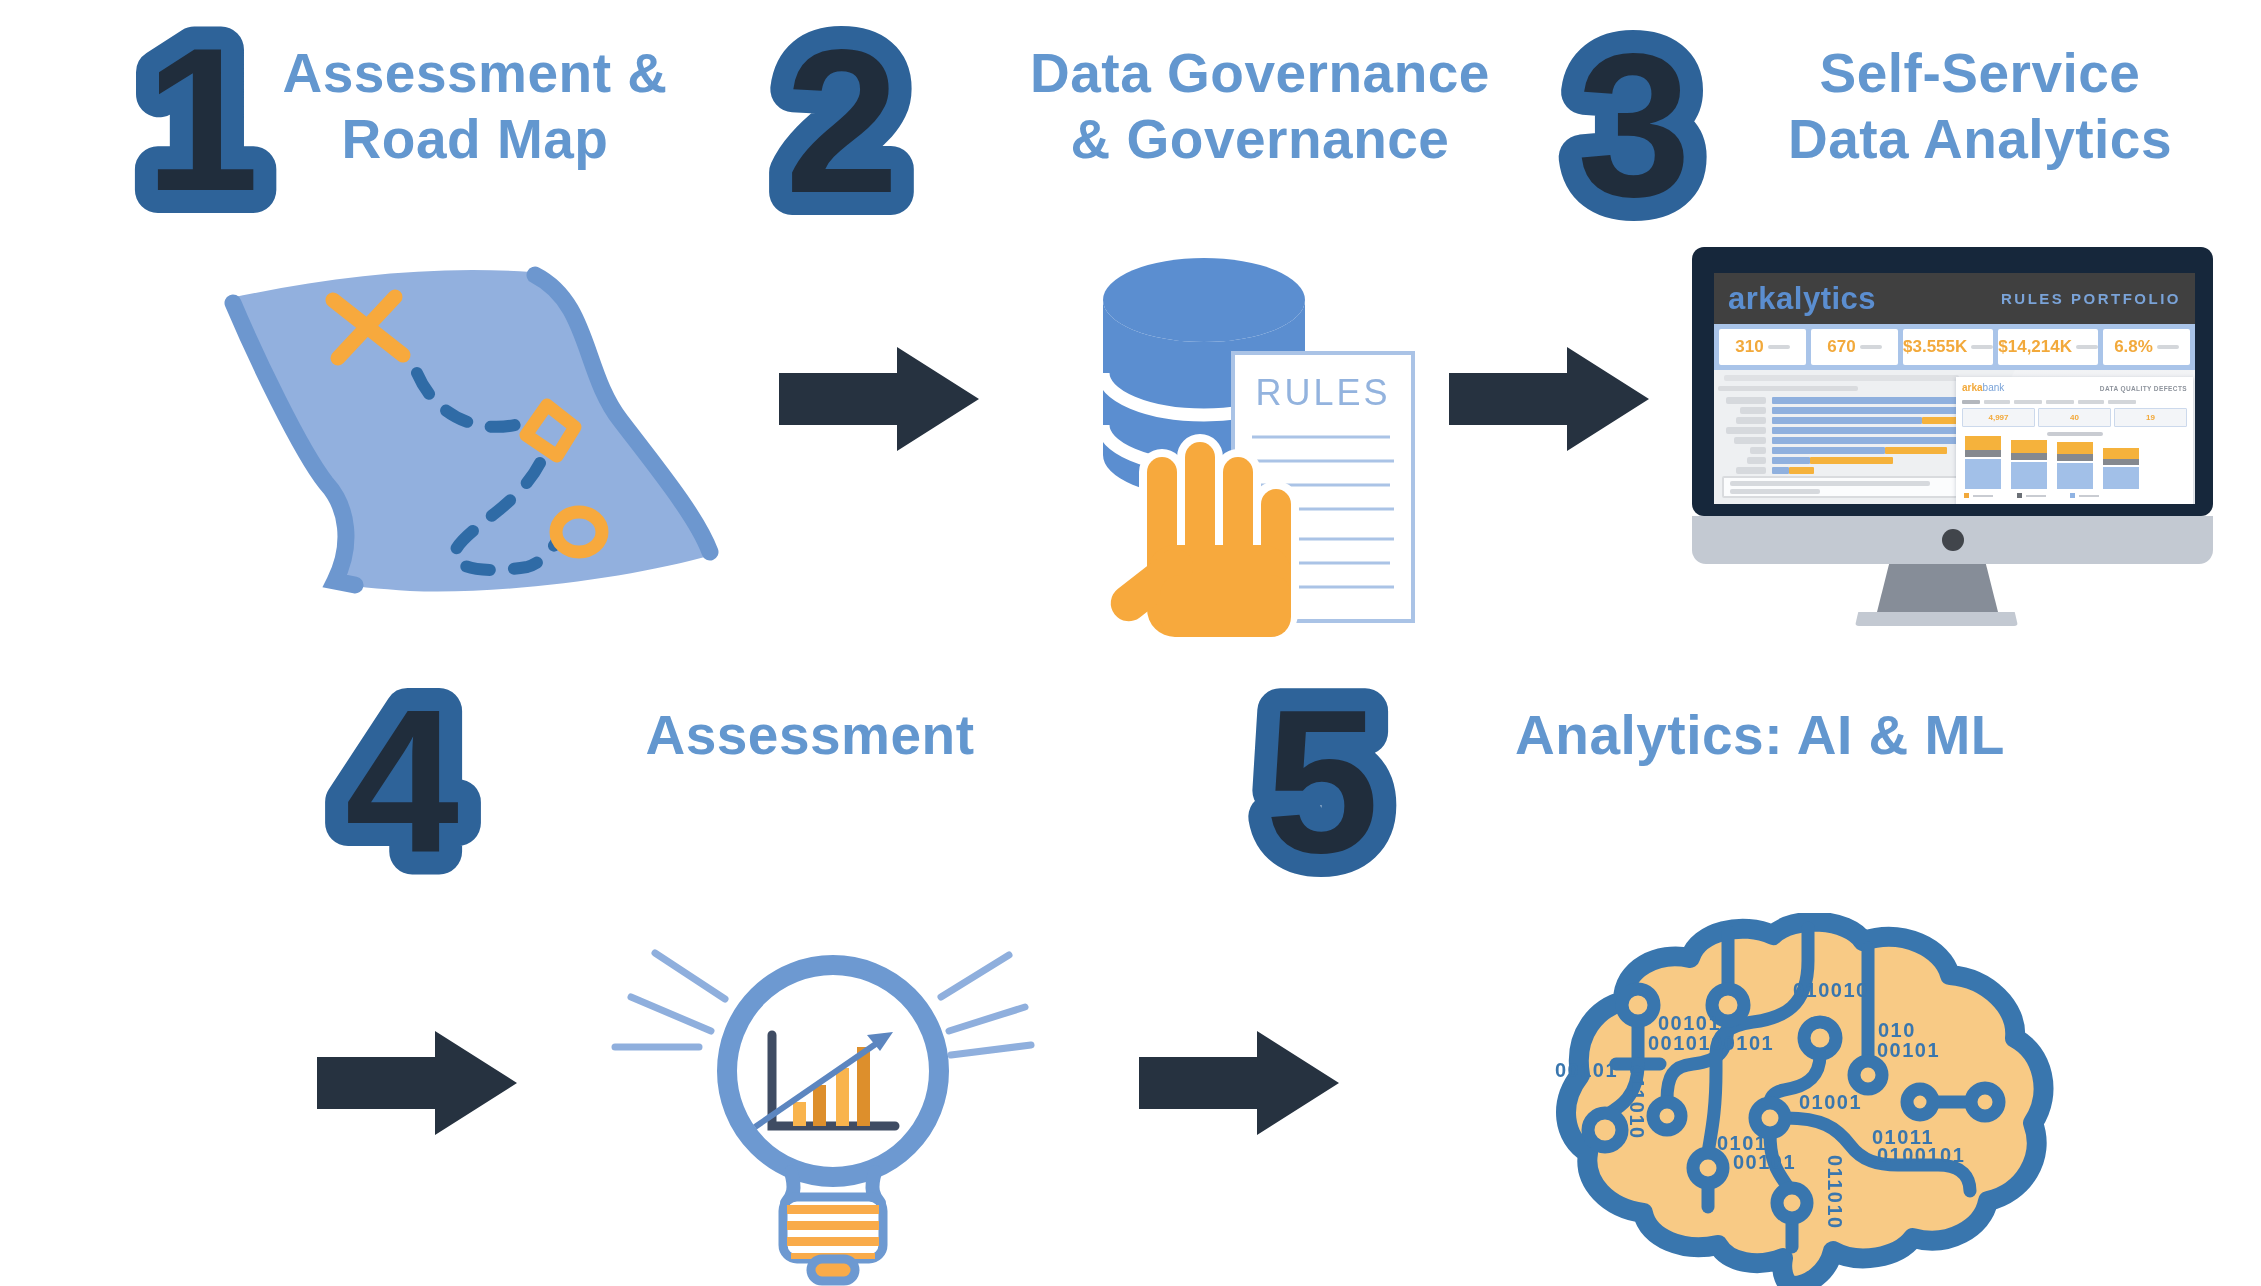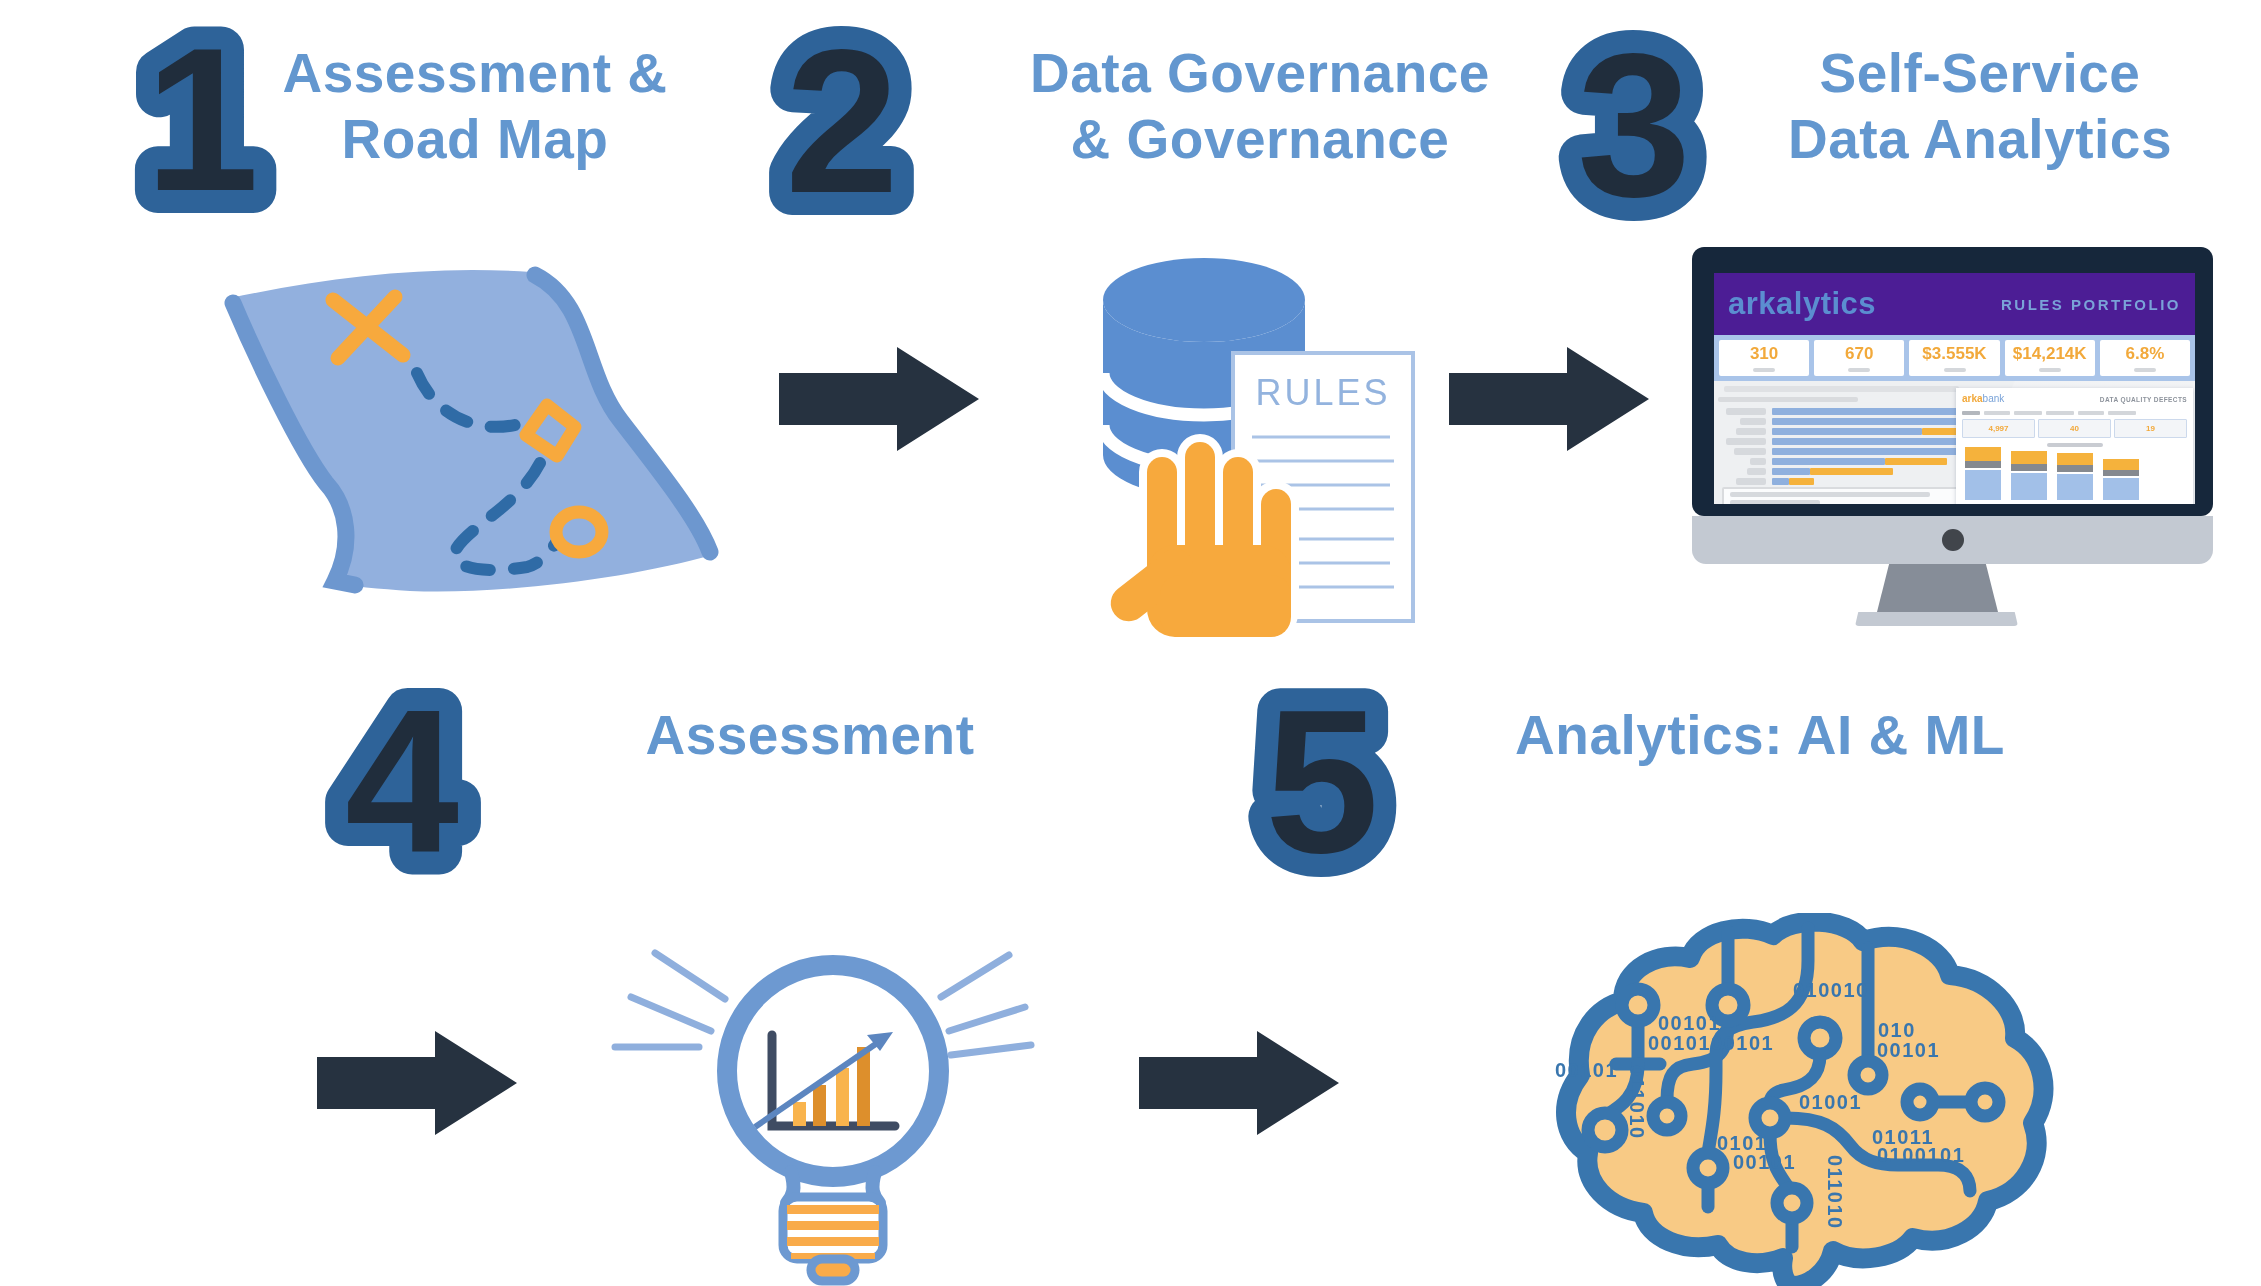--- a/index.html
+++ b/index.html
@@ -19,26 +19,26 @@
 
   
   .flow-arrow{position:absolute;width:200px;height:104px;}
 
   
   .monitor{position:absolute;left:1690px;top:245px;width:525px;height:385px;}
   .bezel{position:absolute;left:2px;top:2px;width:521px;height:269px;background:#16273b;
          border-radius:12px;}
   .screen{position:absolute;left:22px;top:26px;width:481px;height:231px;background:#ffffff;
           overflow:hidden;}
-  .scr-header{height:62px;display:flex;align-items:center;justify-content:space-between;
-              padding:0 14px;background:#4c1d95;}
+  .scr-header{height:51px;display:flex;align-items:center;justify-content:space-between;
+              padding:0 14px;background:#404040;}
   .scr-logo{font-size:31px;font-weight:800;color:#5b8ed0;letter-spacing:.5px;}
   .scr-header-right{font-size:15px;font-weight:700;color:#7aa3d8;letter-spacing:2.5px;}
   .kpi-band{height:46px;background:#a9c4e9;display:flex;gap:5px;padding:5px;box-sizing:border-box;}
-  .kpi-card{flex:1;background:#fff;border-radius:2px;display:flex;flex-direction:column;
+  .kpi-card{flex:1;background:#fff;border-radius:2px;display:flex;flex-direction:row;
             align-items:center;justify-content:center;gap:4px;}
   .kpi-val{font-size:17px;font-weight:800;color:#f2a93b;white-space:nowrap;}
   .kpi-ul{width:22px;height:4px;background:#d4d7db;border-radius:2px;}
   .scr-body{position:relative;height:138px;background:#eef0f2;}
   .g-line{position:absolute;background:#d9dbde;border-radius:2px;}
   .g-line1{left:10px;top:5px;width:235px;height:6px;background:#dfe1e4;}
   .g-line2{left:4px;top:16px;width:140px;height:5px;}
   .gantt{position:absolute;left:6px;top:25px;right:6px;}
   .g-row{display:flex;align-items:center;height:10px;}
   .g-label-zone{width:46px;display:flex;justify-content:flex-end;margin-right:6px;}

